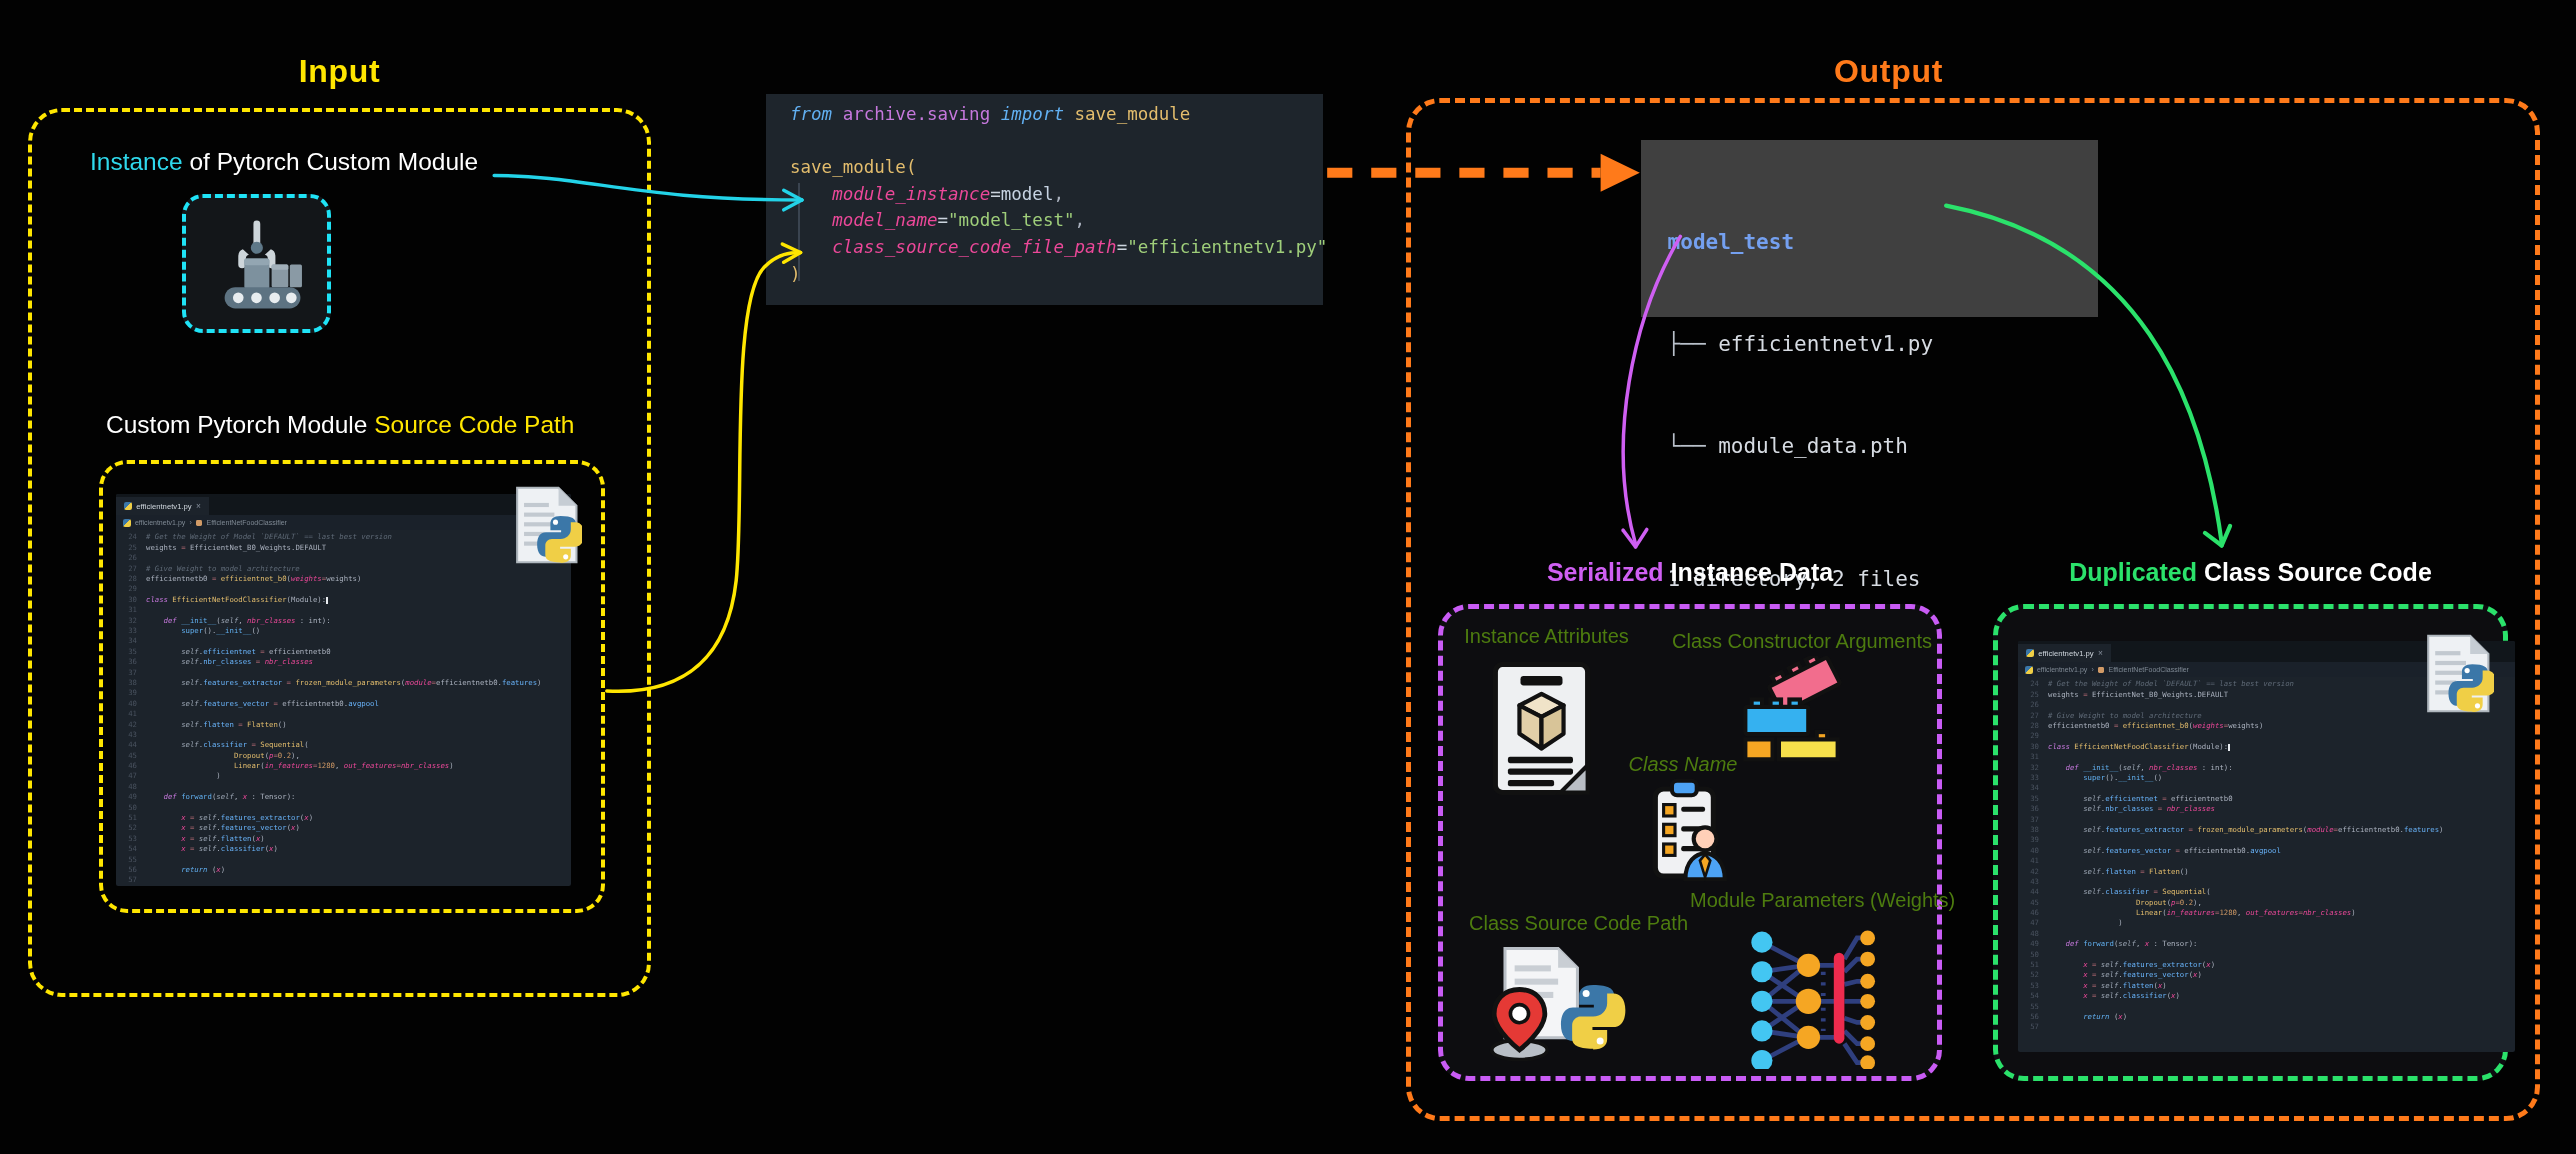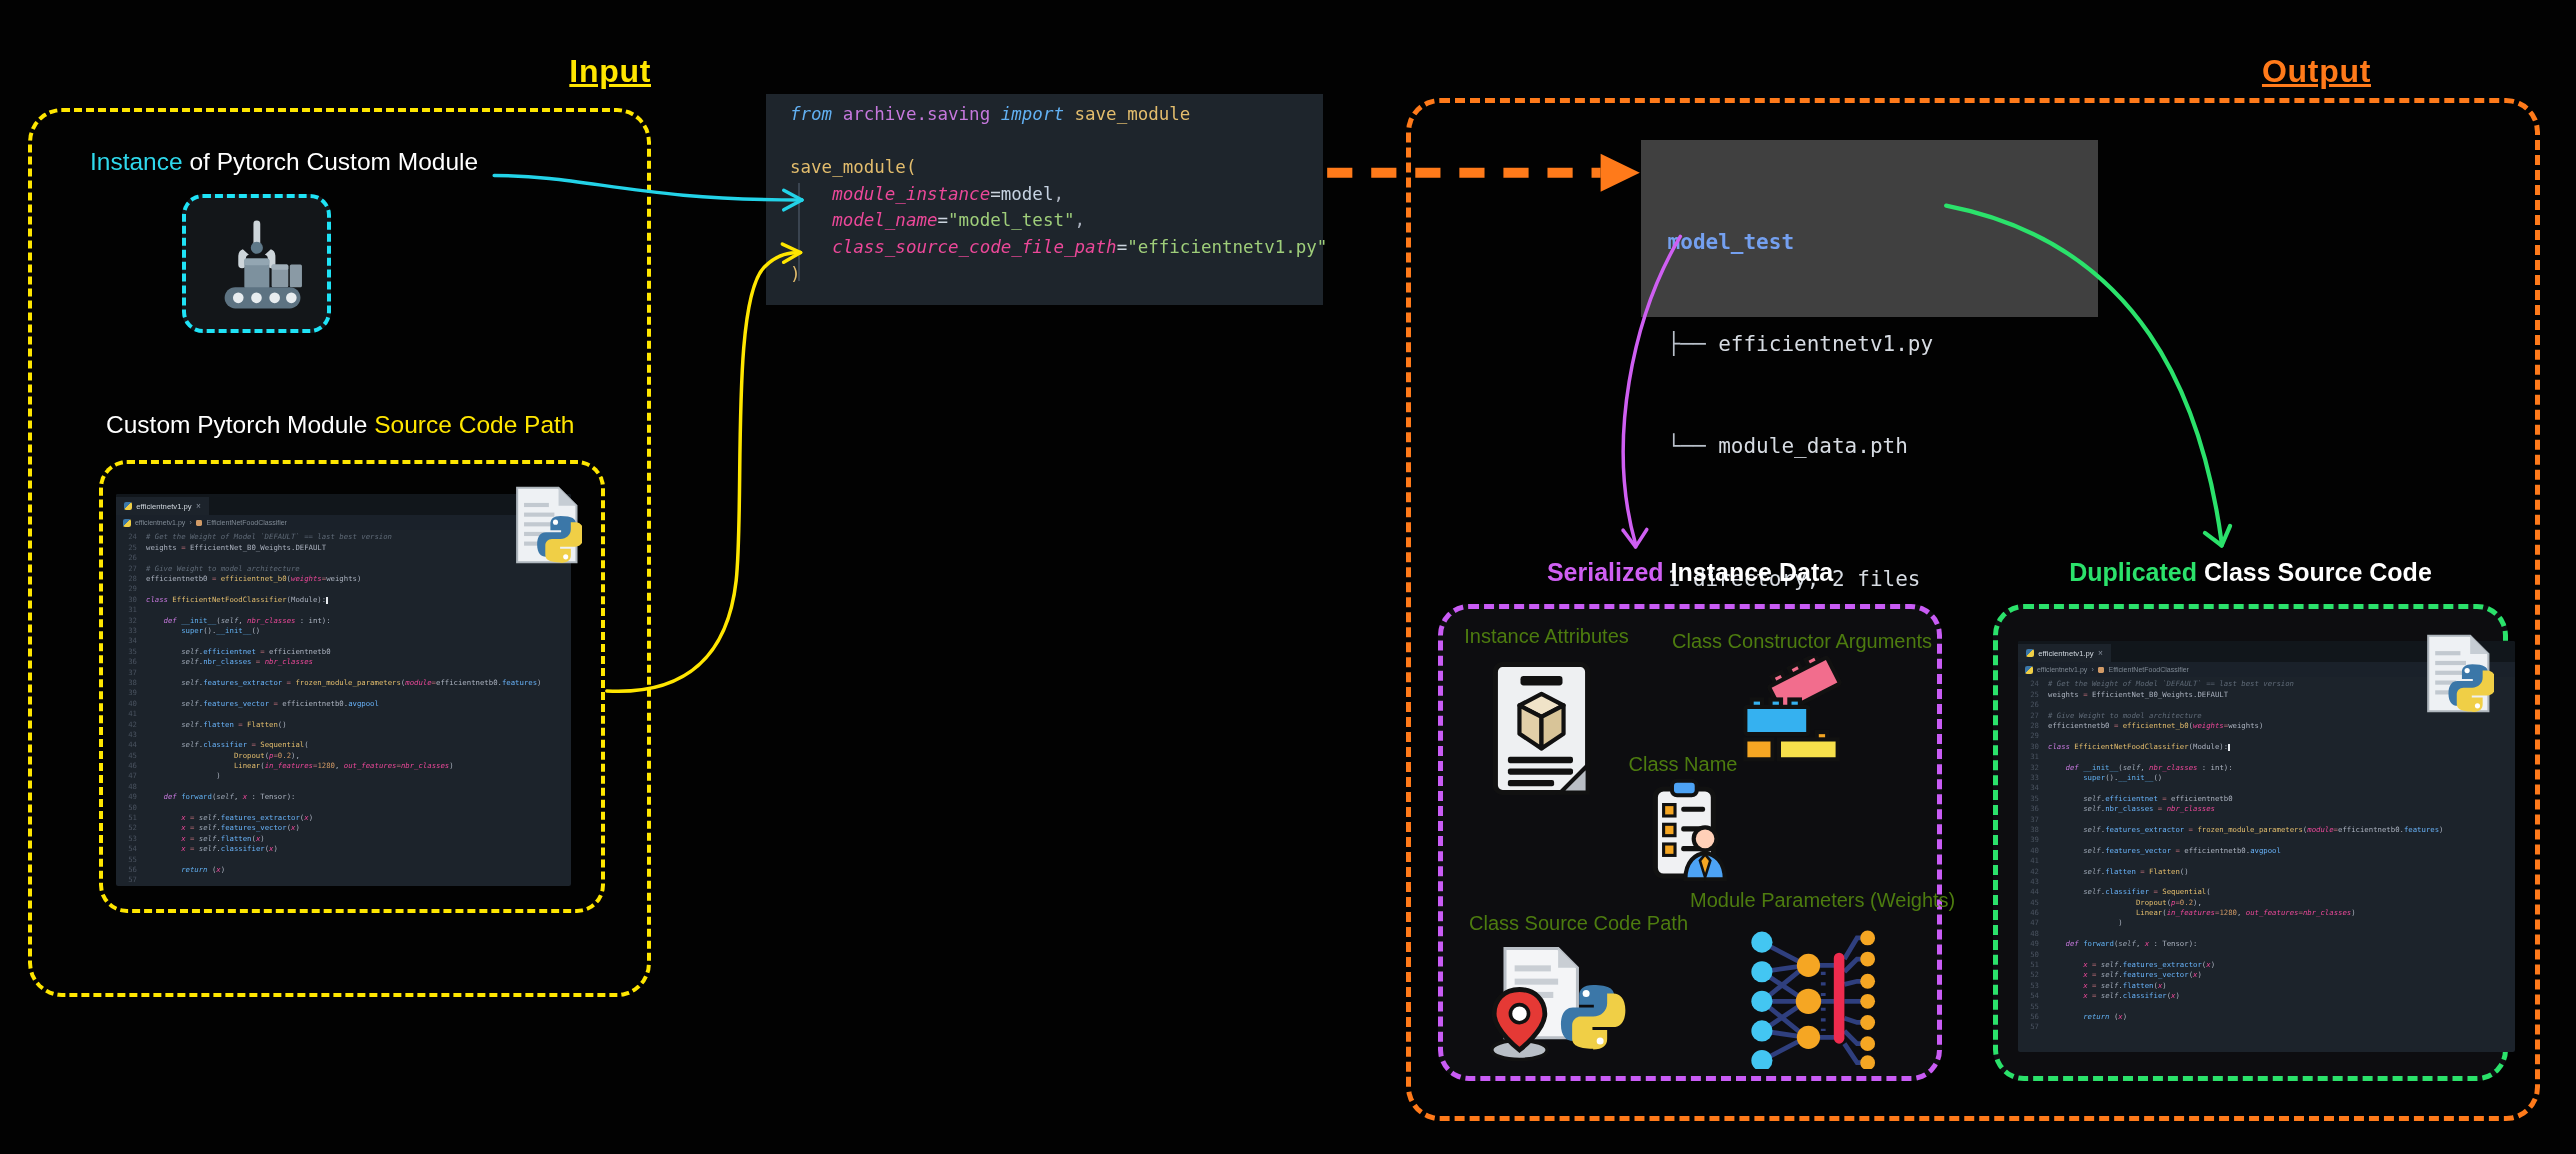--- a/index.html
+++ b/index.html
@@ -1,20 +1,20 @@
 <!DOCTYPE html>
 <html style="font-size:11.2px"><head>
 <meta charset="utf-8">
 <style>
   html,body{margin:0;padding:0;background:#000;}
   #canvas{position:relative;width:2576px;height:1154px;background:#020202;overflow:hidden;
           font-family:"Liberation Sans",sans-serif;}
   .abs{position:absolute;}
   
-  .sec-title{position:absolute;font-size:32px;font-weight:700;text-align:right;letter-spacing:0.7px;text-decoration:underline;}
+  .sec-title{position:absolute;font-size:32px;font-weight:700;text-align:center;letter-spacing:0.7px;}
   .t-yellow{color:#ffe600;} .t-white{color:#ffffff;} .t-orange{color:#ff7a1a;}
   .sub-title{position:absolute;font-size:25px;font-weight:700;text-align:center;color:#fff;}
   .hl-cyan{color:#2fd9ec;} .hl-yellow{color:#ffe600;} .hl-magenta{color:#cf5ff2;} .hl-green{color:#2be26b;}
   .big-label{position:absolute;font-size:24.5px;font-weight:500;color:#fff;white-space:nowrap;}
   .item-label{position:absolute;font-size:20px;font-weight:500;color:#4d7c0f;text-align:center;white-space:nowrap;}
   
   .dash{position:absolute;box-sizing:border-box;}
   .input-box{left:28px;top:108px;width:623px;height:889px;border:4.9px dashed #ffe600;border-radius:34px;}
   .robot-box{left:182px;top:194px;width:149px;height:139px;border:4.9px dashed #1fe3f6;border-radius:21px;background:#131619;}
   .source-box{left:99px;top:460px;width:506px;height:453px;border:4.9px dashed #ffe600;border-radius:28px;}
@@ -341,21 +341,21 @@
     </g>
     <rect x="12" y="40" width="10" height="8" fill="#35b1f0" stroke="#111" stroke-width="4"></rect>
     <rect x="30" y="40" width="10" height="8" fill="#35b1f0" stroke="#111" stroke-width="4"></rect>
     <rect x="48" y="40" width="10" height="8" fill="#35b1f0" stroke="#111" stroke-width="4"></rect>
     <rect x="6" y="47" width="60" height="26" rx="2" fill="#35b1f0" stroke="#111" stroke-width="4"></rect>
     <rect x="6" y="78" width="26" height="19" fill="#f5a623" stroke="#111" stroke-width="4"></rect>
     <rect x="74" y="71" width="10" height="8" fill="#f5a623" stroke="#111" stroke-width="4"></rect>
     <rect x="38" y="78" width="56" height="19" fill="#f7e04b" stroke="#111" stroke-width="4"></rect>
   </svg>
 
-  <div class="item-label" style="left:1620px;top:753px;width:126px;">Class Name</div>
+  <div class="item-label" style="left:1620px;top:753px;width:126px;font-style:italic;">Class Name</div>
   <svg class="abs" style="left:1647px;top:778px;" width="83" height="105" viewBox="0 0 80 100">
     <rect x="8" y="10" width="56" height="84" rx="8" fill="#f0f1f3" stroke="#111" stroke-width="5"></rect>
     <rect x="24" y="2" width="24" height="14" rx="5" fill="#4da3f5" stroke="#111" stroke-width="4"></rect>
     <rect x="16" y="25" width="11" height="11" fill="#f5a623" stroke="#111" stroke-width="3"></rect>
     <rect x="33" y="27" width="23" height="5" rx="2" fill="#111"></rect>
     <rect x="16" y="44" width="11" height="11" fill="#f5a623" stroke="#111" stroke-width="3"></rect>
     <rect x="33" y="46" width="23" height="5" rx="2" fill="#111"></rect>
     <rect x="16" y="63" width="11" height="11" fill="#f5a623" stroke="#111" stroke-width="3"></rect>
     <rect x="33" y="65" width="23" height="5" rx="2" fill="#111"></rect>
     <circle cx="56" cy="58" r="11" fill="#ffd0b8" stroke="#111" stroke-width="4"></circle>

